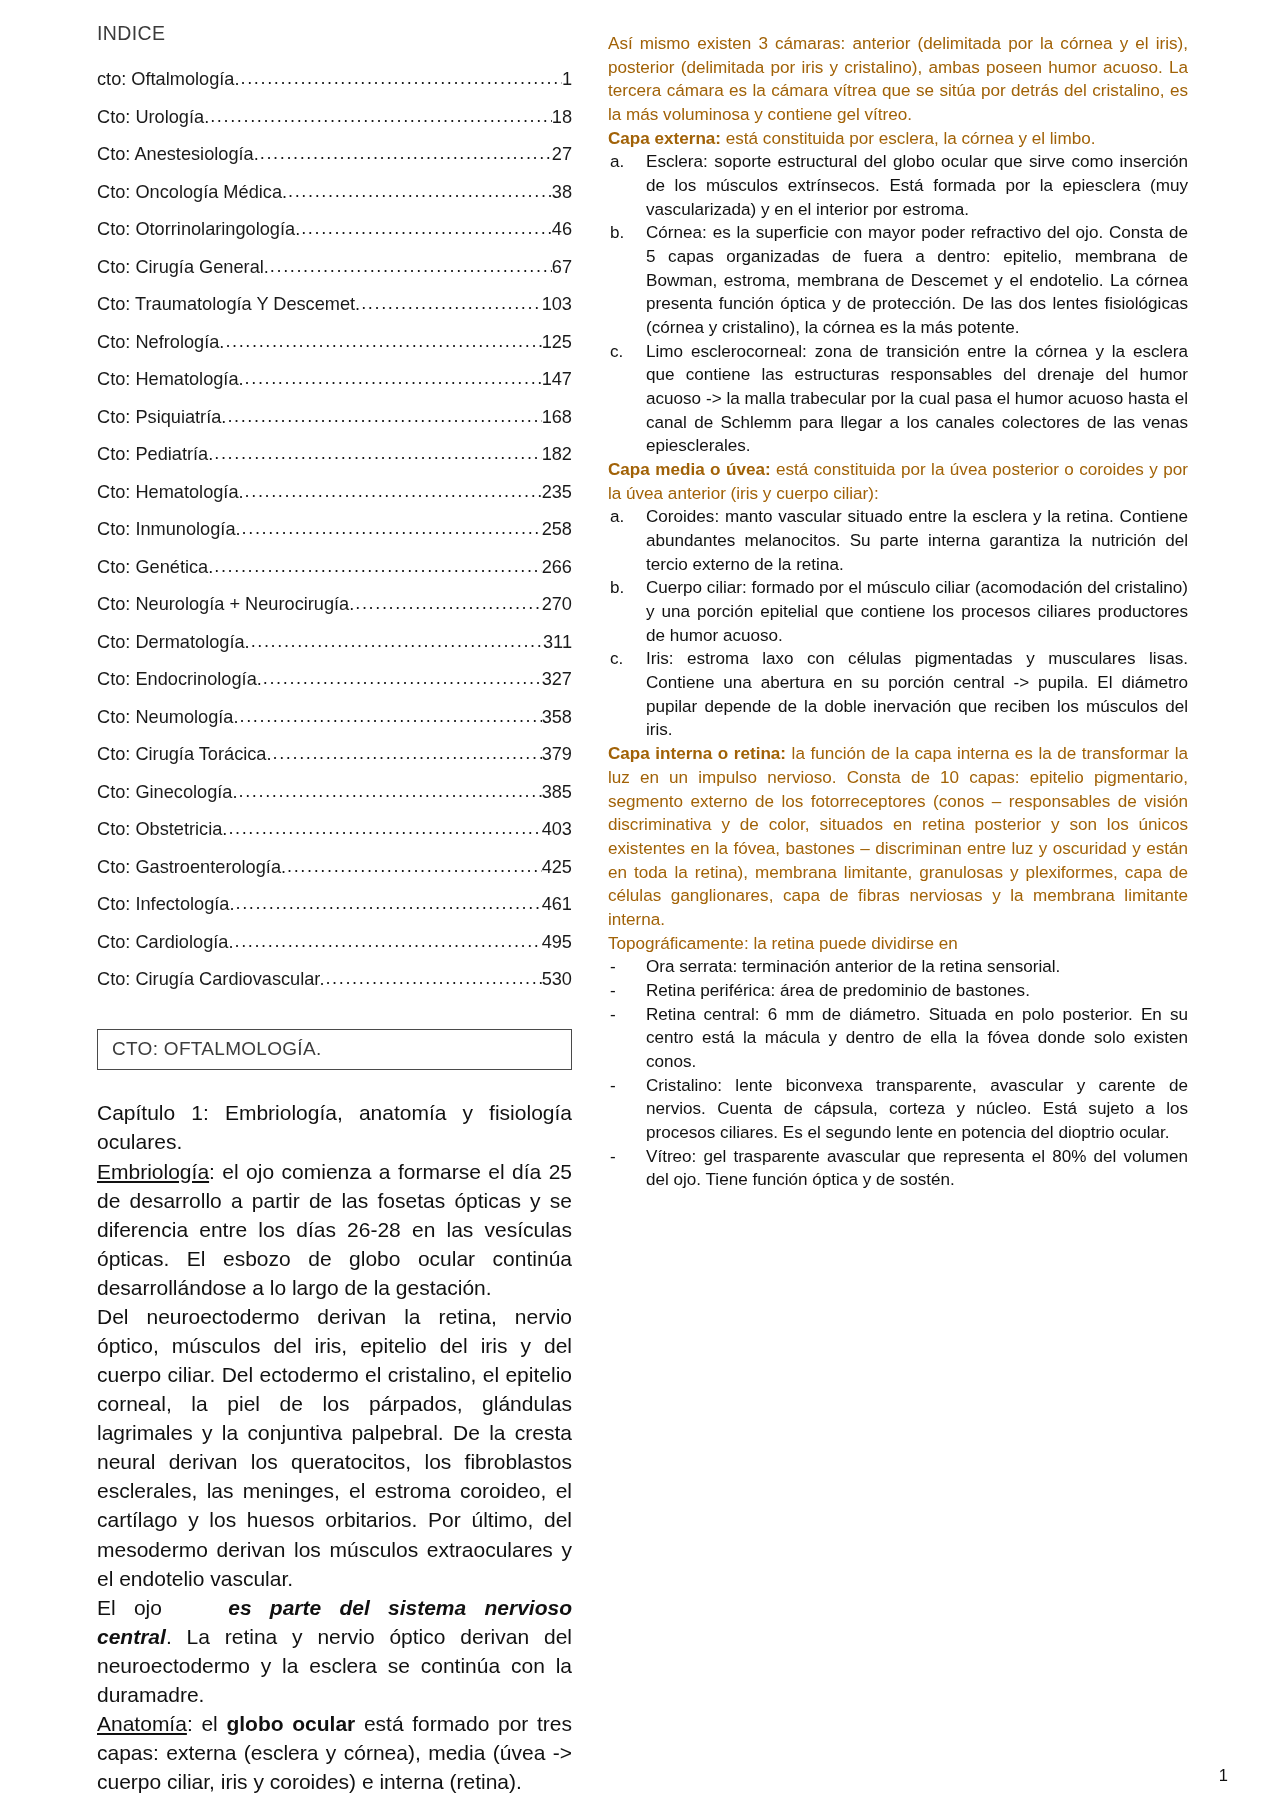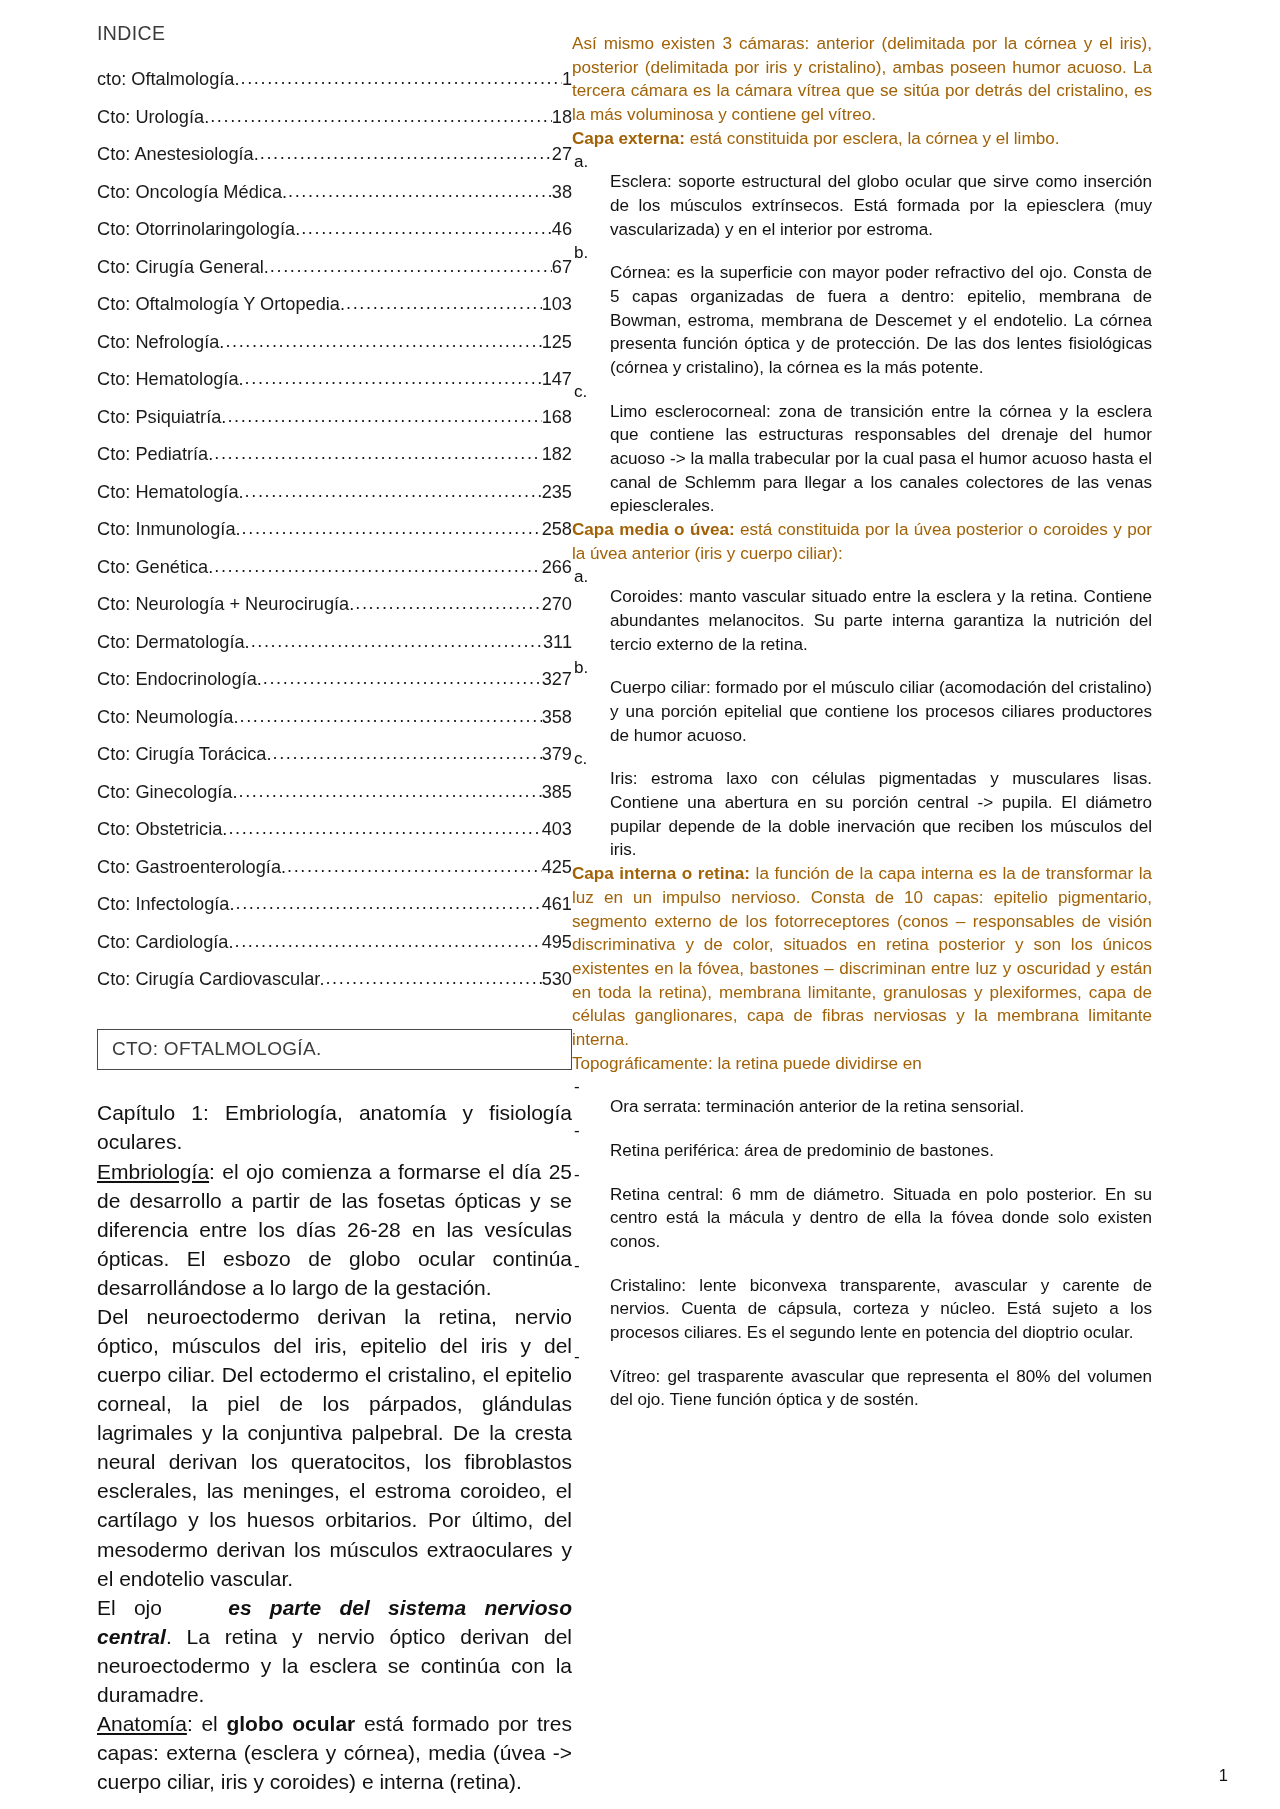--- a/index.html
+++ b/index.html
@@ -17,20 +17,21 @@
   }
   .page {
     width: 1280px;
     height: 1809px;
     position: relative;
     box-sizing: border-box;
     padding: 22px 52px 30px 52px;
   }
   .columns {
     display: flex;
+    gap: 36px;
     align-items: flex-start;
   }
   .col-left {
     width: 520px;
     flex: 0 0 520px;
     padding-left: 45px;
     box-sizing: border-box;
   }
   .col-right {
     width: 580px;
@@ -132,21 +133,20 @@
   }
   .alpha-marker {
     flex: 0 0 38px;
     padding-left: 2px;
     box-sizing: border-box;
   }
   .alpha-body {
     flex: 1 1 auto;
     text-align: justify;
     text-justify: inter-word;
-    margin-top: 20px;
   }
 
   
   .page-number {
     position: absolute;
     right: 52px;
     bottom: 24px;
     font-size: 16.5px;
     color: #111111;
   }
@@ -186,21 +186,21 @@
             <span class="toc-label">Cto: Otorrinolaringología.</span>
             <span class="toc-dots">....................................................................................................</span>
             <span class="toc-page">46</span>
           </div>
           <div class="toc-row">
             <span class="toc-label">Cto: Cirugía General.</span>
             <span class="toc-dots">....................................................................................................</span>
             <span class="toc-page">67</span>
           </div>
           <div class="toc-row">
-            <span class="toc-label">Cto: Oftalmología Y Ortopedia.</span>
+            <span class="toc-label">Cto: Traumatología Y Descemet.</span>
             <span class="toc-dots">....................................................................................................</span>
             <span class="toc-page">103</span>
           </div>
           <div class="toc-row">
             <span class="toc-label">Cto: Nefrología.</span>
             <span class="toc-dots">....................................................................................................</span>
             <span class="toc-page">125</span>
           </div>
           <div class="toc-row">
             <span class="toc-label">Cto: Hematología.</span>

